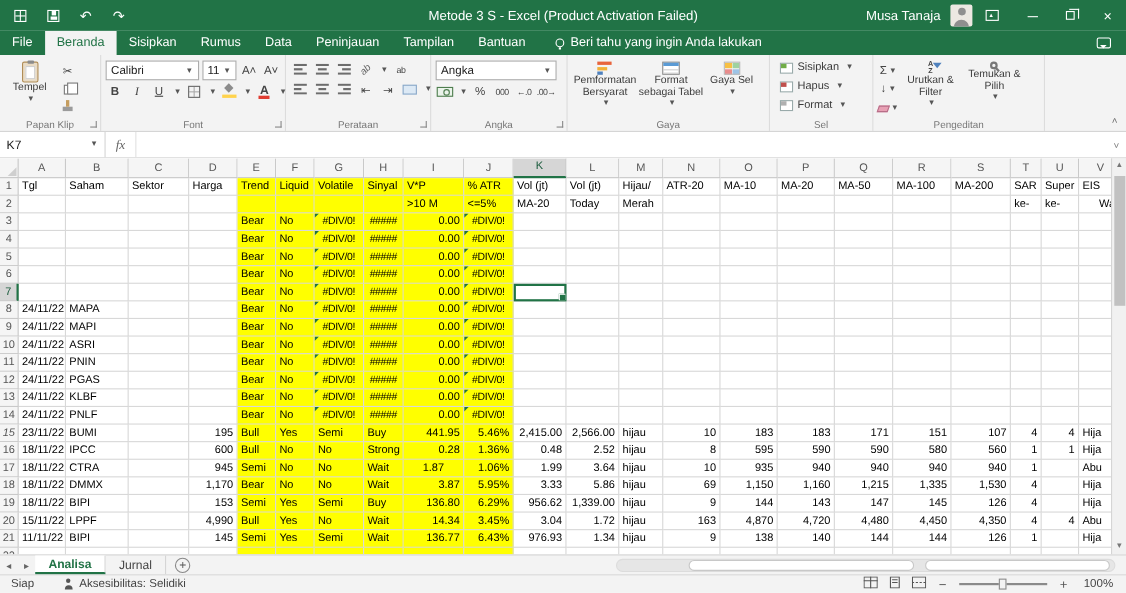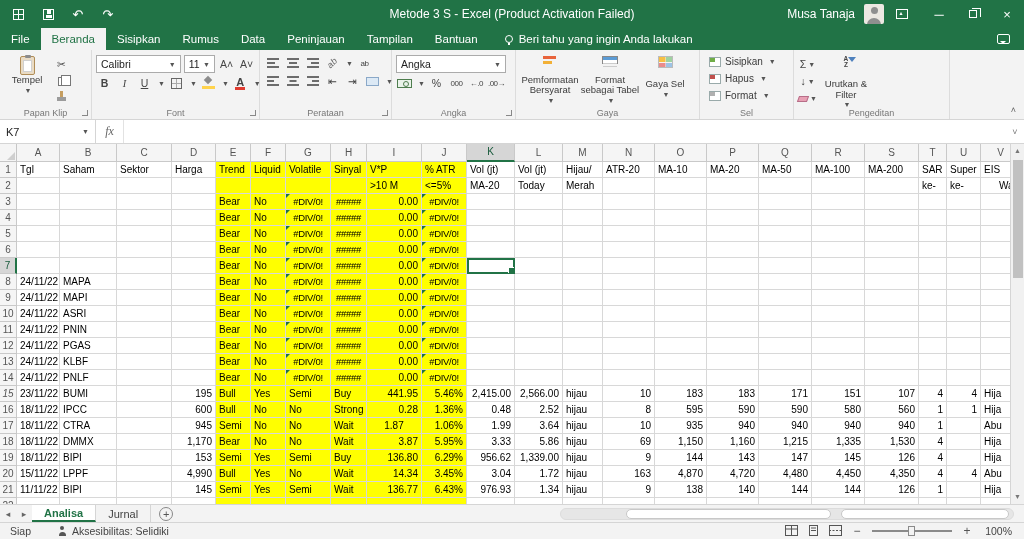--- a/index.html
+++ b/index.html
@@ -55,21 +55,21 @@
             font-size:10px; color:#3b3b3b; position:relative; }
   .rgroup { position:relative; border-right:1px solid #dcdcdc; padding:3px 4px 13px; flex:none; }
   .glabel { position:absolute; bottom:1px; left:0; right:0; text-align:center; font-size:9px; color:#777;
             white-space:nowrap; }
   .dlaunch { position:absolute; right:3px; bottom:3px; width:6px; height:6px;
              border-right:1px solid #888; border-bottom:1px solid #888; }
   .chev { font-size:7px; color:#555; margin-left:2px; }
   .gbody { display:flex; height:100%; }
   .bigbtn { display:flex; flex-direction:column; align-items:center; text-align:center;
             font-size:9.5px; line-height:10.5px; padding-top:3px; cursor:default; }
-  .blbl2 { white-space:normal;margin-top:11px; }
+  .blbl2 { white-space:normal; }
   .smallcol { display:flex; flex-direction:column; justify-content:flex-start; gap:3px; margin-left:3px; padding-top:4px; }
   .sbtn { min-width:17px; height:16px; display:inline-flex; align-items:center; justify-content:center;
           font-size:10.5px; color:#444; cursor:default; }
   .frow { display:flex; align-items:center; gap:3px; margin:2px 0; }
   .combo { border:1px solid #ababab; background:#fff; height:18px; display:flex; align-items:center;
            justify-content:space-between; padding:0 4px; font-size:10.5px; color:#222; cursor:default; }
 
   .ic-clipboard { width:15px; height:19px; background:#e9dbc4; border:1px solid #b08d57; border-radius:2px;
                   position:relative; }
   .ic-clipboard::before { content:""; position:absolute; top:-2px; left:4px; width:6px; height:3px;
@@ -442,20 +442,25 @@
         </div>
         <div class="bigbtn" style="width:58px">
           <span class="ic-sort">
               <b>A</b>
               <b>Z</b>
               <i class="funnel"></i>
             </span>
           <span class="blbl2">Urutkan &amp; Filter</span>
           <span class="chev">▼</span>
         </div>
+        <div class="bigbtn" style="width:58px">
+          <span class="ic-find"></span>
+          <span class="blbl2">Temukan &amp; Pilih</span>
+          <span class="chev">▼</span>
+        </div>
       </div>
       <span class="glabel">Pengeditan</span>
     </div>
 
     <span class="collapse-chev">˄</span>
   </div>
 
   <div class="formulabar">
     <div class="namebox">
       <span>K7</span>

